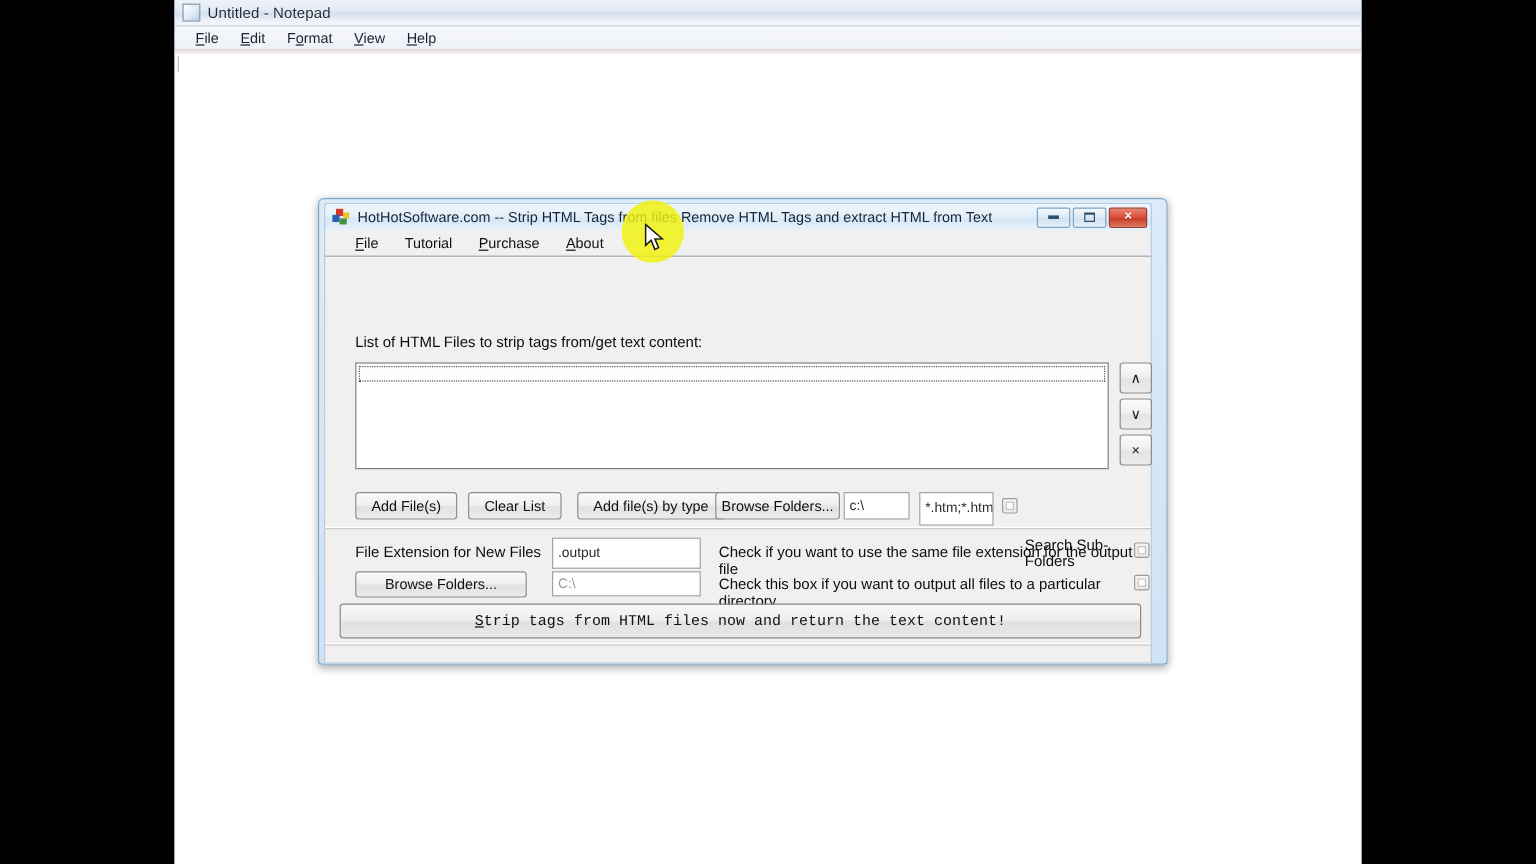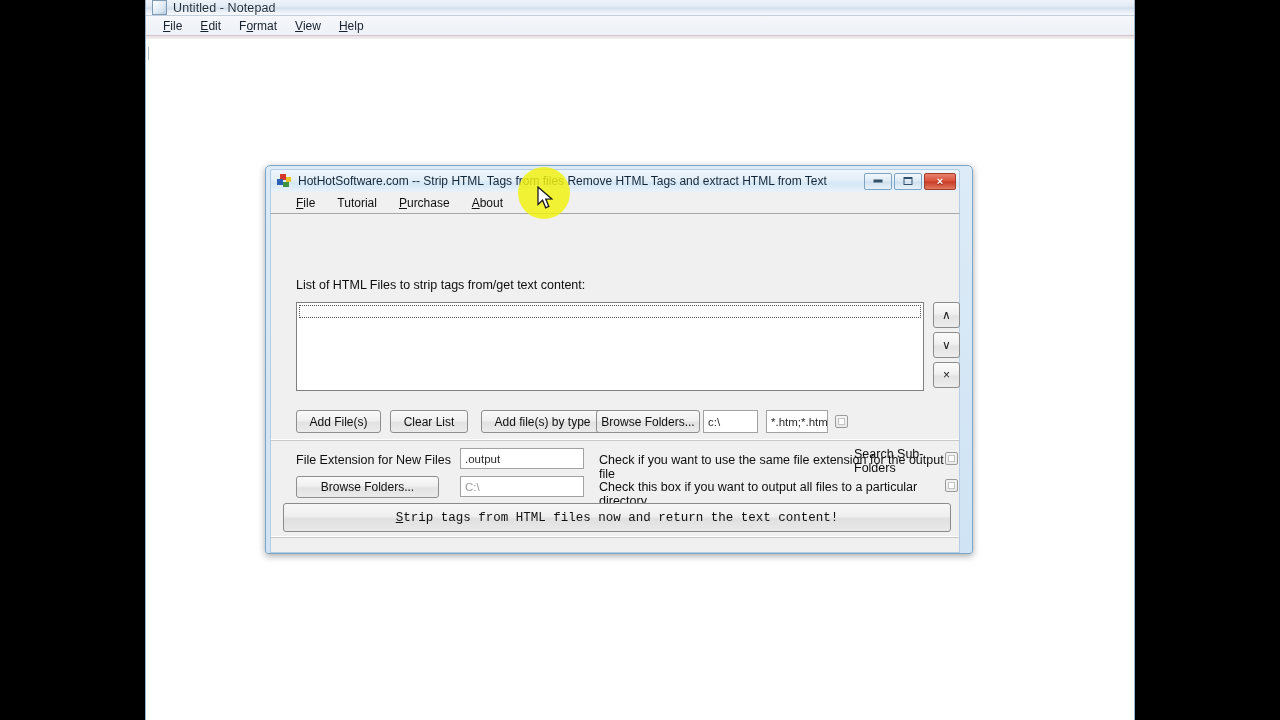--- a/index.html
+++ b/index.html
@@ -12,25 +12,25 @@
   #screen { position: relative; width: 1280px; height: 720px; background:#000; }
 
   
   #notepad {
     position: absolute; left: 145px; top: 0; width: 990px; height: 720px;
     background: #ffffff;
     border-left: 1px solid #9ab0c4;
     border-right: 1px solid #9ab0c4;
   }
   #np-titlebar {
-    position: relative; height: 16px;
+    position: relative; height: 22px;
     background: linear-gradient(to bottom,
         #eef3f9 0%, #e3ebf4 40%, #d3dfec 55%, #e8eef6 75%, #f6f9fc 100%);
     border-bottom: 1px solid #c3d0de;
-    display: flex; align-items: flex-end; padding-left: 6px;
+    display: flex; align-items: center; padding-left: 6px;
   }
   #np-icon {
     width: 15px; height: 15px; margin-right: 6px;
     background: linear-gradient(135deg,#ffffff 0%,#dfe9f2 55%,#b9cfe0 100%);
     border: 1px solid #7d9bb5;
     position: relative;
   }
   #np-icon:after{
     content:""; position:absolute; left:2px; top:2px; right:2px; bottom:2px;
     background: linear-gradient(to bottom right,#f9fcff,#cddfee);
@@ -250,30 +250,30 @@
       <div class="sidebtn" style="top:88px;">∧</div>
       <div class="sidebtn" style="top:118px;">∨</div>
       <div class="sidebtn" style="top:148px;">×</div>
 
       <div class="btn" style="left:25px; top:196px; width:85px; height:23px;">Add File(s)</div>
       <div class="btn" style="left:119px; top:196px; width:78px; height:23px;">Clear List</div>
       <div class="btn" style="left:210px; top:196px; width:123px; height:23px;">Add file(s) by type</div>
       <div class="btn" style="left:325px; top:196px; width:104px; height:23px;">Browse Folders...</div>
 
       <div class="tfield" style="left:432px; top:196px; width:55px; height:23px;">c:\</div>
-      <div class="tfield" style="left:495px; top:196px; width:62px; height:23px;">*.htm;*.htm</div>
+      <div class="tfield" style="left:495px; top:196px; width:62px; height:28px;">*.htm;*.htm</div>
 
       <div class="cbox" style="left:564px; top:201px;"></div>
       <span class="row-label" style="left:583px; top:188px;margin-top:45px;">Search Sub-Folders</span>
 
       <div class="hsep light" style="top:225px;"></div>
       <div class="hsep" style="top:226px;"></div>
 
       <span class="row-label" style="left:25px; top:239px;">File Extension for New Files</span>
-      <div class="tfield" style="left:189px; top:234px; width:124px; height:21px;">.output</div>
+      <div class="tfield" style="left:189px; top:234px; width:124px; height:26px;">.output</div>
       <span class="row-label" style="left:328px; top:239px;">Check if you want to use the same file extension for the output file</span>
       <div class="cbox" style="left:674px; top:238px;"></div>
 
       <div class="btn" style="left:25px; top:262px; width:143px; height:22px;">Browse Folders...</div>
       <div class="tfield placeholder" style="left:189px; top:262px; width:124px; height:21px;">C:\</div>
       <span class="row-label" style="left:328px; top:266px;">Check this box if you want to output all files to a particular directory</span>
       <div class="cbox" style="left:674px; top:265px;"></div>
 
       <span class="row-label" style="left:24px; top:297px; font-size:13px;">Processing... Complete</span>
 

